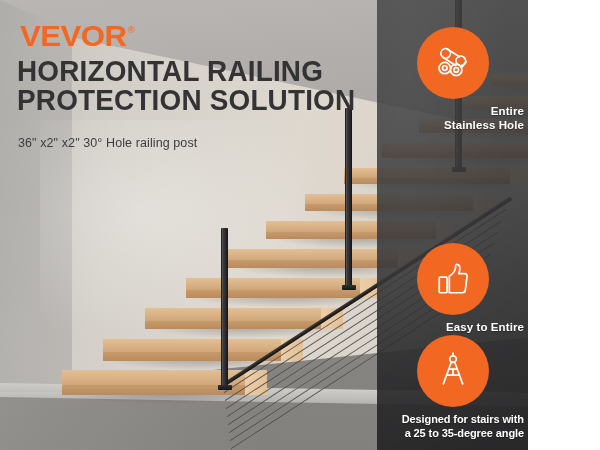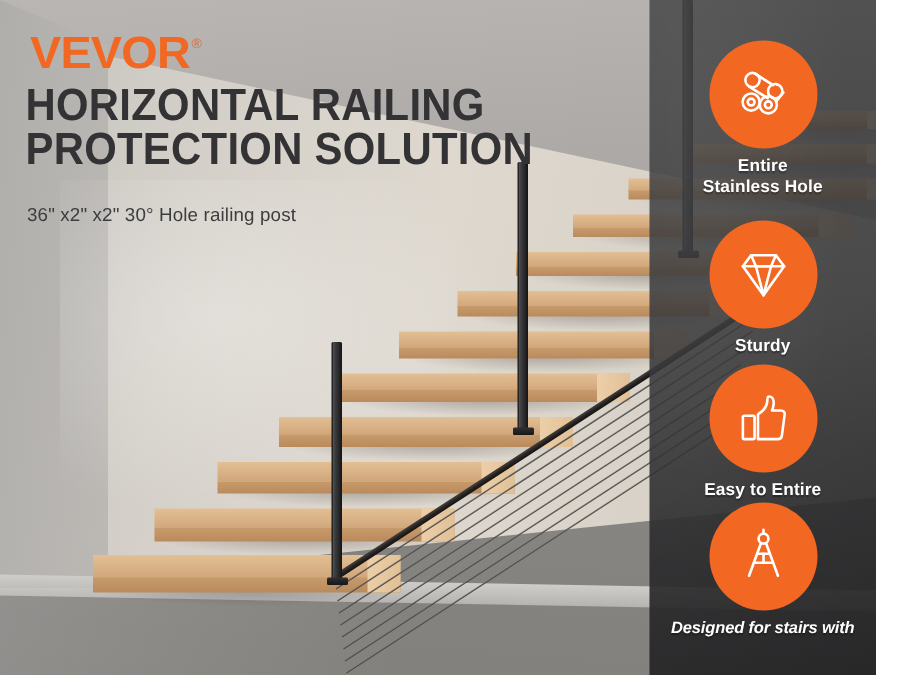--- a/index.html
+++ b/index.html
@@ -2,21 +2,21 @@
 <html><head>
 <meta charset="utf-8">
 <style>
   html, body {
     margin: 0;
     padding: 0;
     background: #ffffff;
   }
   #poster {
     position: relative;
-    width: 584px;
+    width: 528px;
     height: 450px;
     overflow: hidden;
     font-family: "Liberation Sans", sans-serif;
     background: #c9c6c2;
   }
 
   
   .scene {
     position: absolute;
     inset: 0;
@@ -215,20 +215,21 @@
   }
   .flabel {
     margin-top: 6px;
     color: #ffffff;
     font-size: 11.5px;
     font-weight: bold;
     line-height: 13.5px;
     letter-spacing: 0.1px;
     text-shadow: 0 1px 1px rgba(0,0,0,0.35);
     padding: 0 4px;
+    text-align: right;
   }
   .flabel.wide { font-size: 11px; letter-spacing: -0.1px; }
 </style>
 </head>
 <body>
 
 <div id="poster">
 
   <div class="scene">
     <div class="ceiling"></div>
@@ -362,64 +363,49 @@
             <path d="M33.2 29 L38.5 22.5"></path>
           </g>
         </svg>
       </div>
       <div class="flabel">
         <span>Entire</span><br>
         <span>Stainless Hole</span>
       </div>
     </div>
 
-    <div class="feature" style="top:147px;">
-      <div class="fcircle">
-        <svg width="44" height="44" viewBox="0 0 48 48">
-          <g fill="none" stroke="#ffffff" stroke-width="1.9" stroke-linejoin="round" stroke-linecap="round">
-            <path d="M9 18 L24 39 L39 18 L33 10 L15 10 Z"></path>
-            <path d="M9 18 H39"></path>
-            <path d="M15 10 L18.5 18 L24 39"></path>
-            <path d="M33 10 L29.5 18 L24 39"></path>
-            <path d="M18.5 18 H29.5"></path>
-          </g>
-        </svg>
-      </div>
-      <div class="flabel">
-        <span>Sturdy</span>
-      </div>
-    </div>
 
     <div class="feature" style="top:243px;">
       <div class="fcircle">
         <svg width="44" height="44" viewBox="0 0 48 48">
           <g fill="none" stroke="#ffffff" stroke-width="1.9" stroke-linejoin="round" stroke-linecap="round">
             <rect x="9" y="22" width="8.5" height="17" rx="1"></rect>
             <path d="M20 39 V21 C20 21 25.5 17.5 26.5 13 C27.2 9.8 26.2 8 28.2 8 C30.6 8 31.6 10.2 31.4 13.2 C31.3 15.4 30.2 18.2 30.2 18.2 H36.6 C38.6 18.2 39.6 19.6 39.4 21 L37.4 36.2 C37.2 38 36 39 34.4 39 Z"></path>
           </g>
         </svg>
       </div>
       <div class="flabel">
         <span>Easy to Entire</span>
       </div>
     </div>
 
-    <div class="feature" style="top:335px;font-style:italic;">
+    <div class="feature" style="top:335px;">
       <div class="fcircle">
         <svg width="44" height="44" viewBox="0 0 48 48">
           <g fill="none" stroke="#ffffff" stroke-width="1.9" stroke-linejoin="round" stroke-linecap="round">
             <circle cx="24" cy="11" r="3.6"></circle>
             <path d="M24 7.4 V4.5"></path>
             <path d="M22.2 14.2 L13.5 38"></path>
             <path d="M25.8 14.2 L34.5 38"></path>
             <path d="M19.4 22 H28.6"></path>
             <path d="M17.6 28.5 H30.4"></path>
             <path d="M24 22 V28.5"></path>
           </g>
         </svg>
       </div>
       <div class="flabel wide">
         <span>Designed for stairs with</span><br>
+        <span>a 25 to 35-degree angle</span>
       </div>
     </div>
 
   </div>
 </div>
 
 </body></html>

